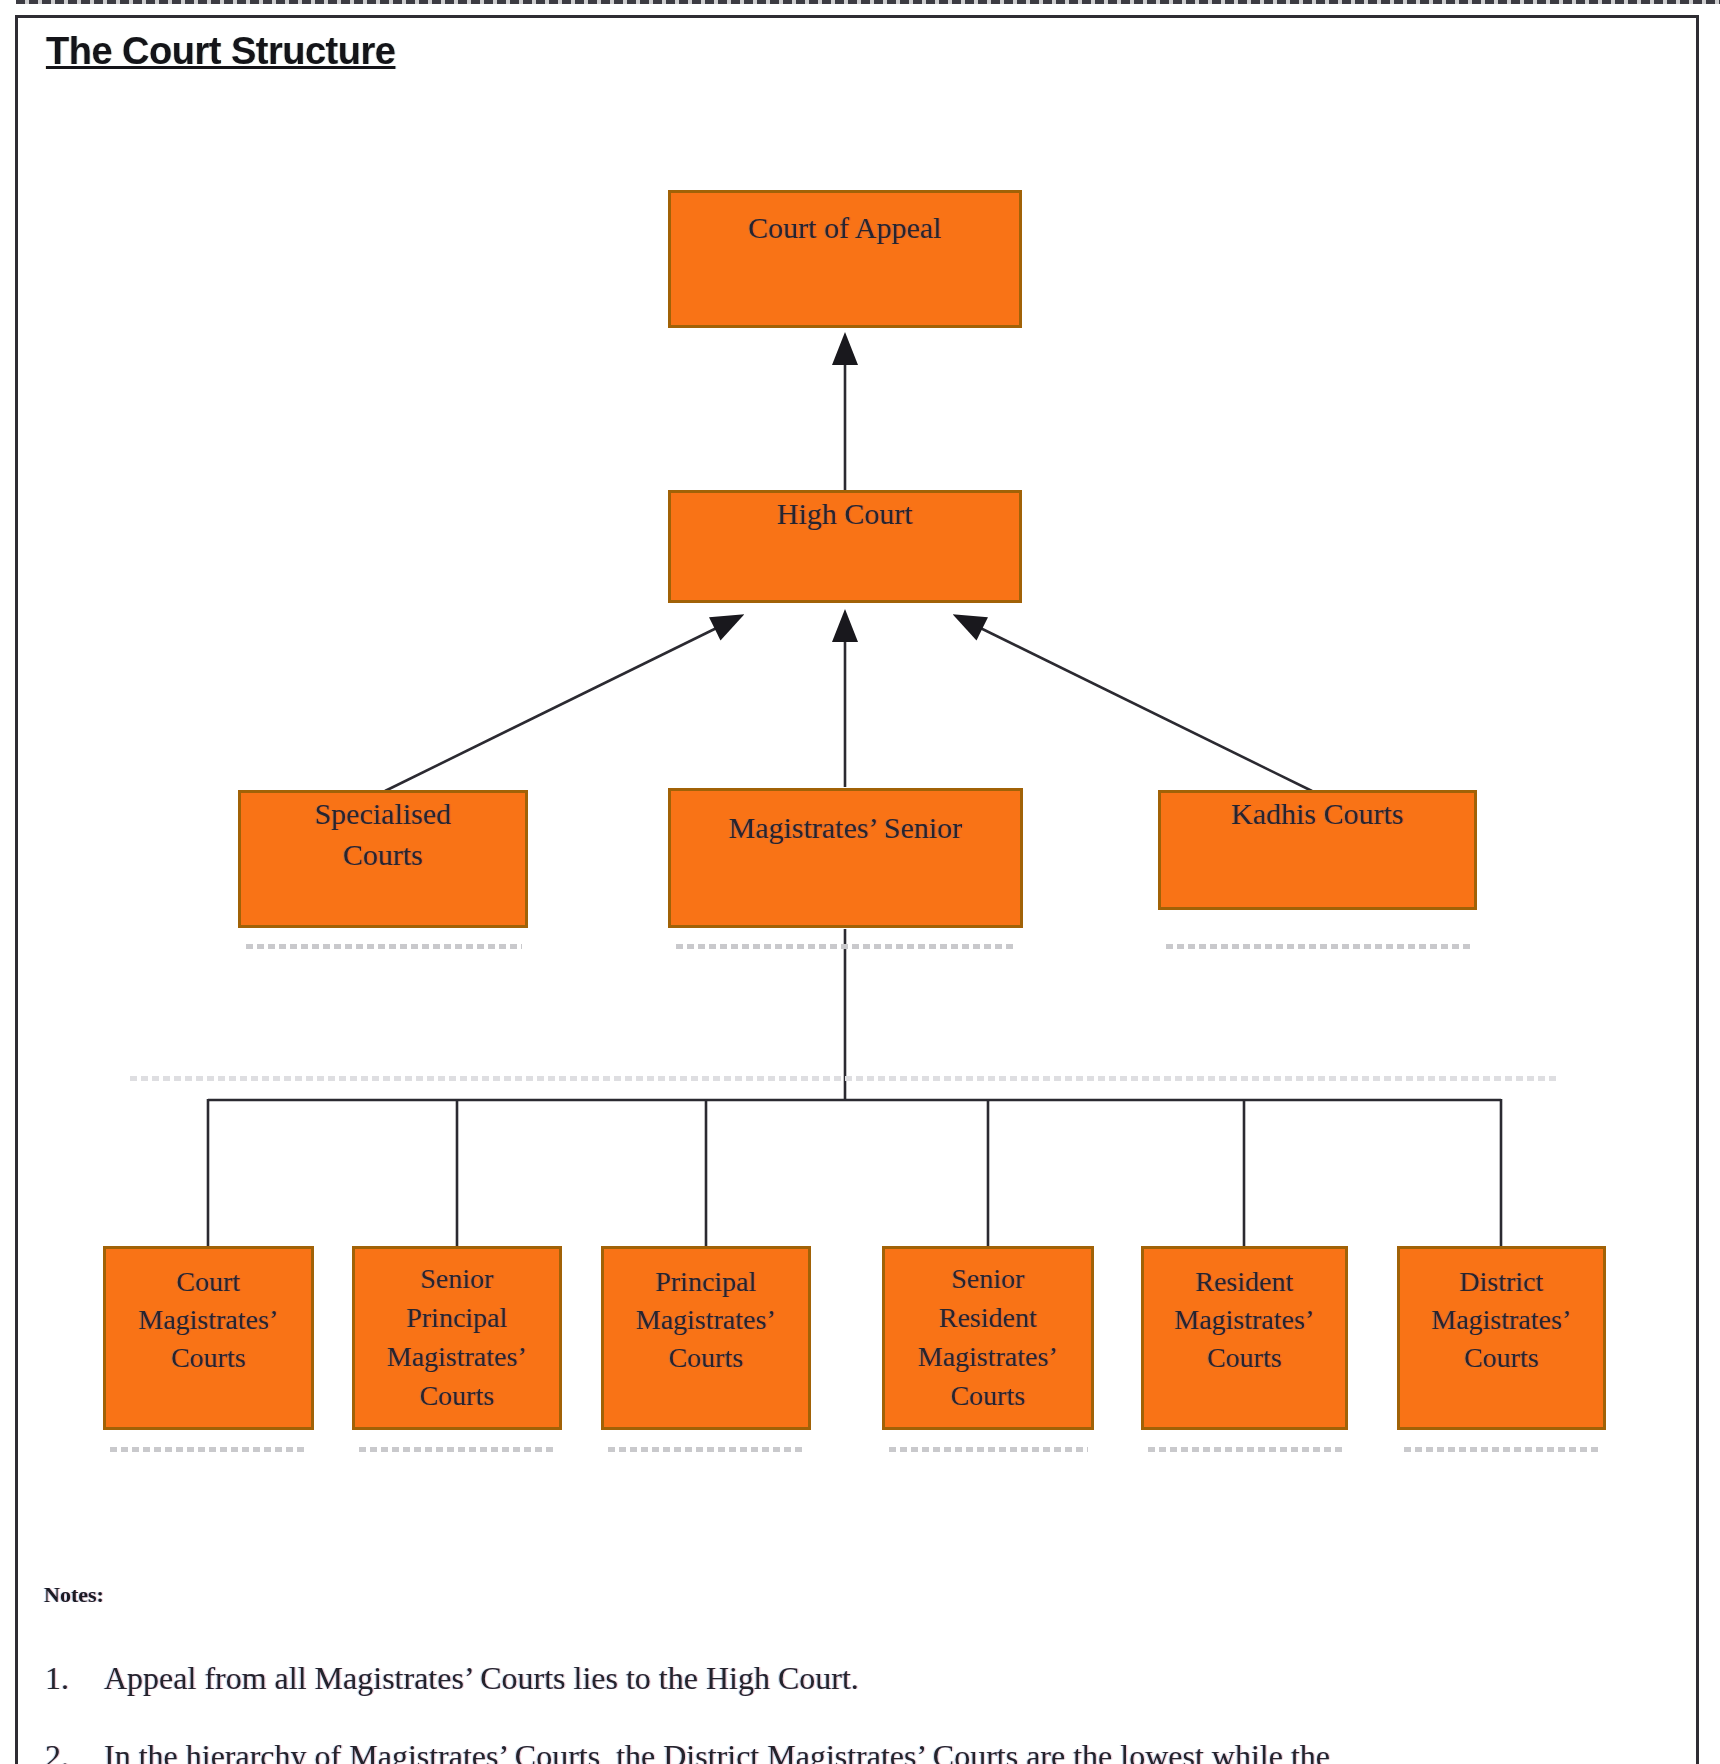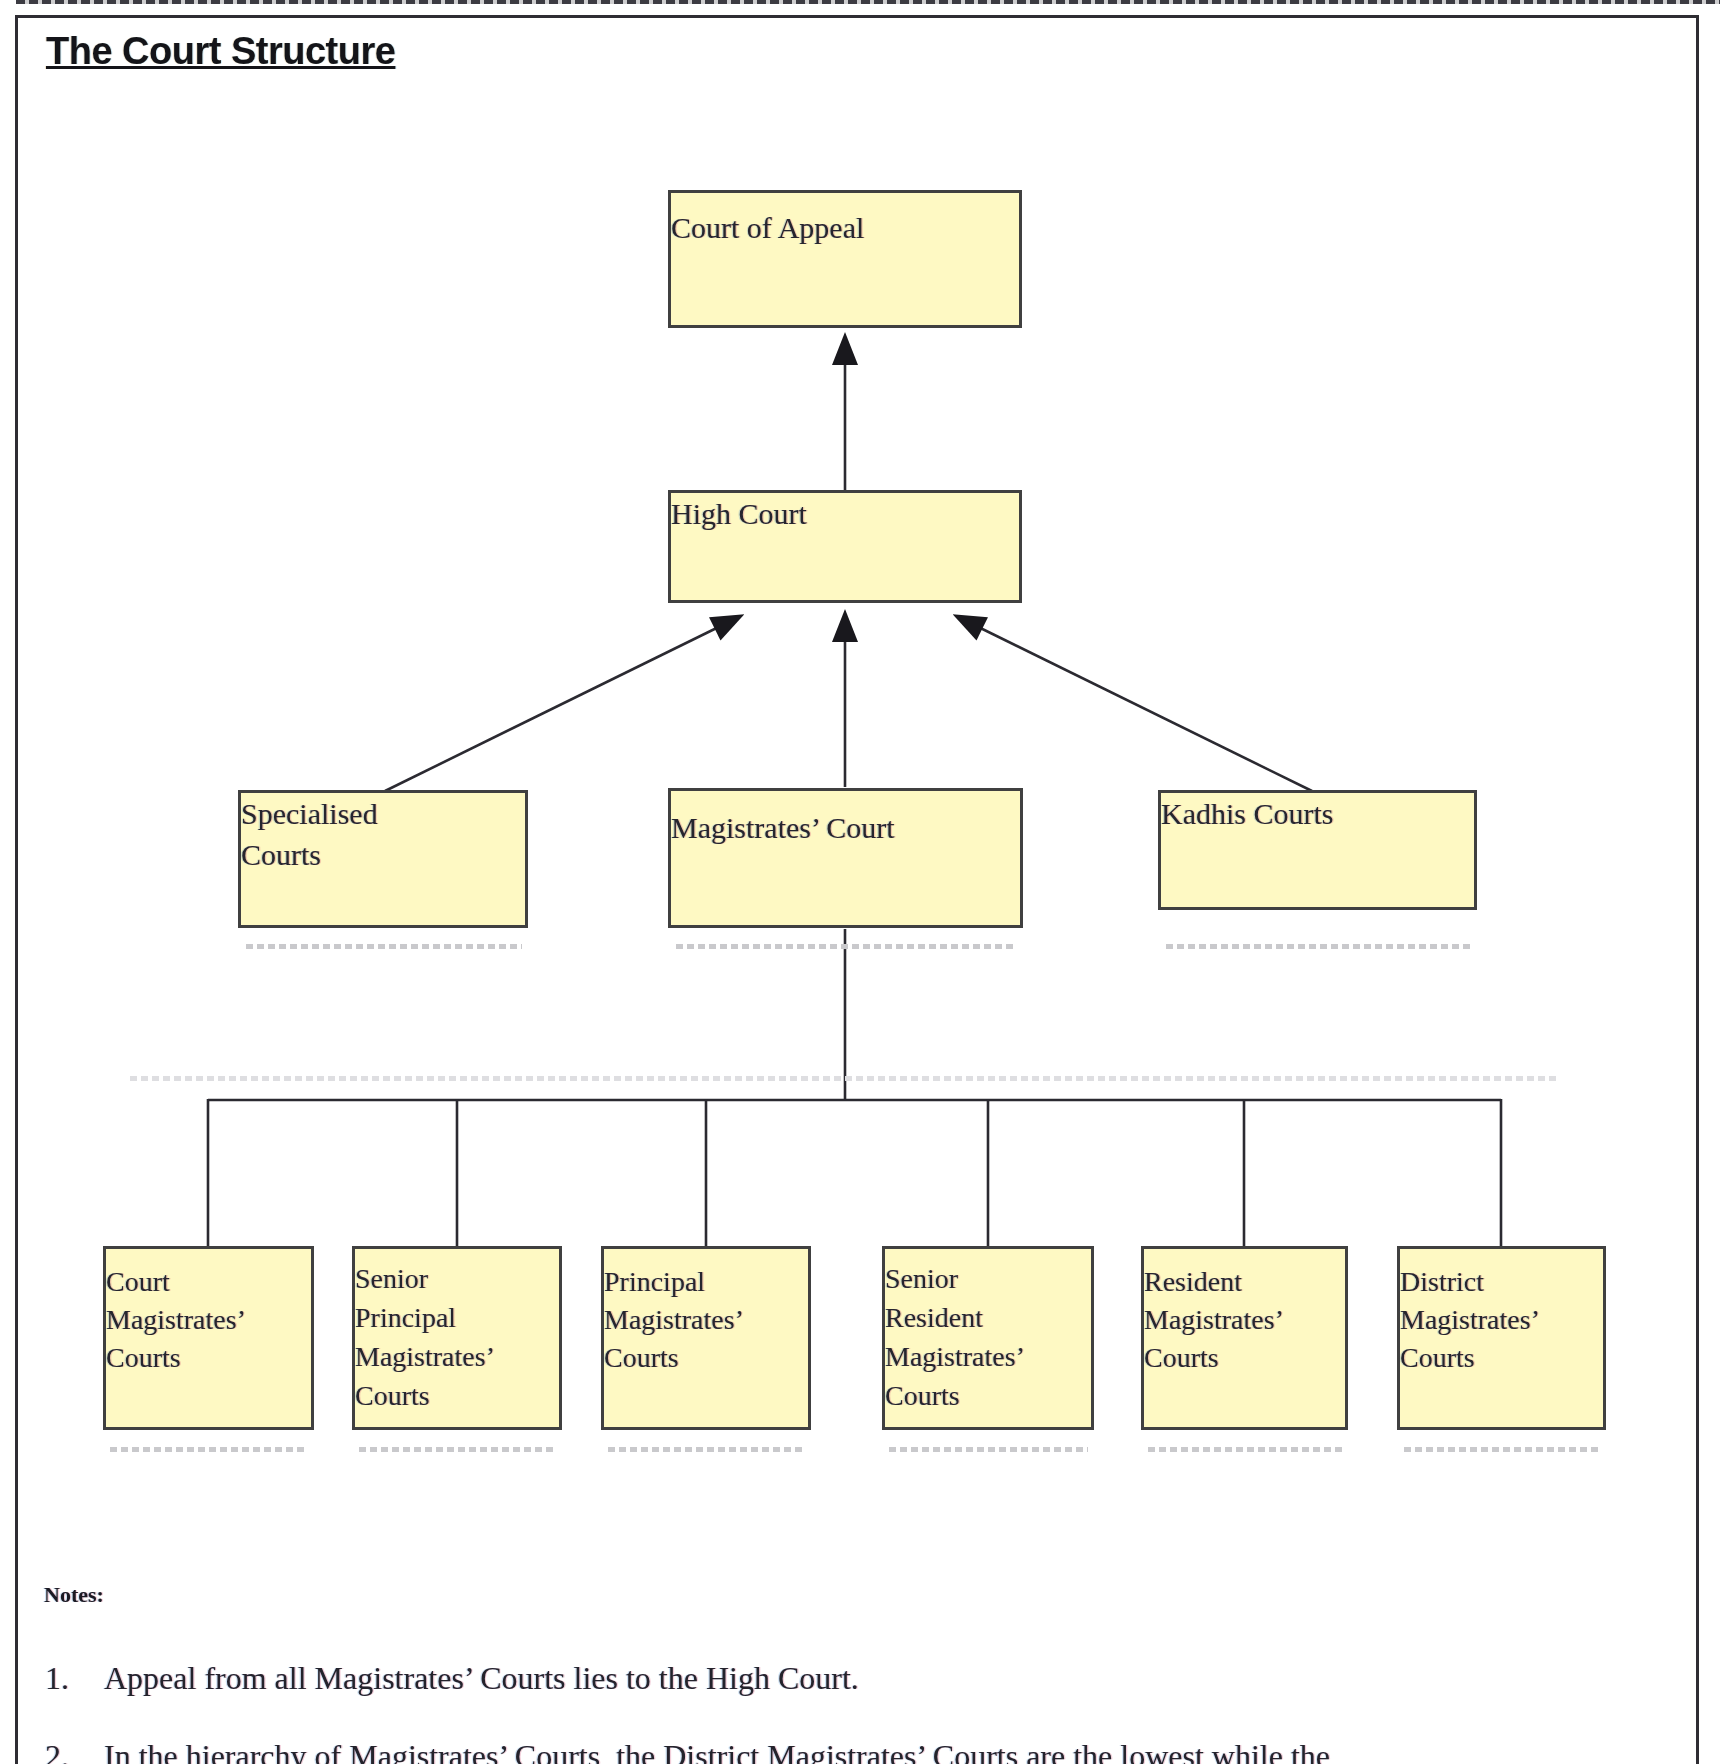--- a/index.html
+++ b/index.html
@@ -23,22 +23,22 @@
   .title{
     position:absolute;left:46px;top:30px;margin:0;
     font-family:"Liberation Sans","DejaVu Sans",sans-serif;
     font-weight:bold;font-size:38px;letter-spacing:-0.5px;color:#141419;
     text-shadow:1px 0 0 rgba(0,140,190,0.18),-1px 0 0 rgba(190,120,0,0.18);
     text-decoration:underline;
   }
   .connectors{position:absolute;left:0;top:0;width:1720px;height:1764px;}
   .node{
     position:absolute;box-sizing:border-box;
-    border:3px solid #404040;background:#fef9c3;
-    text-align:left;
+    border:3px solid #a16207;background:#f97316;
+    text-align:center;
     color:#26252e;
     text-shadow:1.2px 0 0 rgba(190,30,80,0.22),-1.2px 0 0 rgba(30,120,200,0.22);
   }
   .node span{display:block;}
   .mid{font-size:30px;line-height:41px;padding-top:0;}
   .bot{font-size:28px;line-height:38px;padding-top:14px;}
   .artifact{
     position:absolute;height:5px;
     background:repeating-linear-gradient(90deg,#c9c9cc 0 7px,transparent 7px 11px);
   }
@@ -96,21 +96,21 @@
   <div class="node mid" style="left:668px;top:490px;width:354px;height:113px;">
     <span>High Court</span>
   </div>
 
   <div class="node mid" style="left:238px;top:790px;width:290px;height:138px;">
     <span>Specialised</span>
     <span>Courts</span>
   </div>
 
   <div class="node mid" style="left:668px;top:788px;width:355px;height:140px;padding-top:16px;">
-    <span>Magistrates’ Court</span>
+    <span>Magistrates’ Senior</span>
   </div>
 
   <div class="node mid" style="left:1158px;top:790px;width:319px;height:120px;">
     <span>Kadhis Courts</span>
   </div>
 
   <div class="node bot" style="left:103px;top:1246px;width:211px;height:184px;">
     <span>Court</span>
     <span>Magistrates’</span>
     <span>Courts</span>

